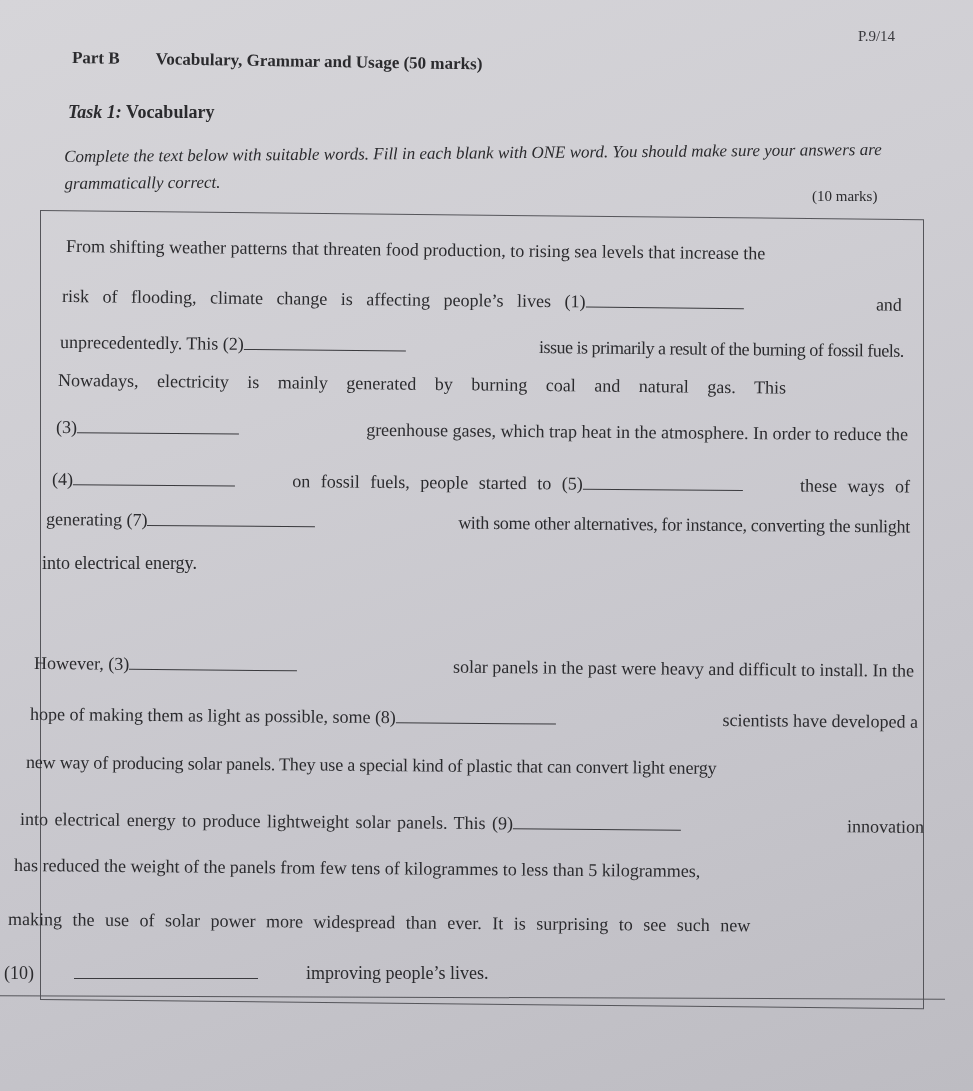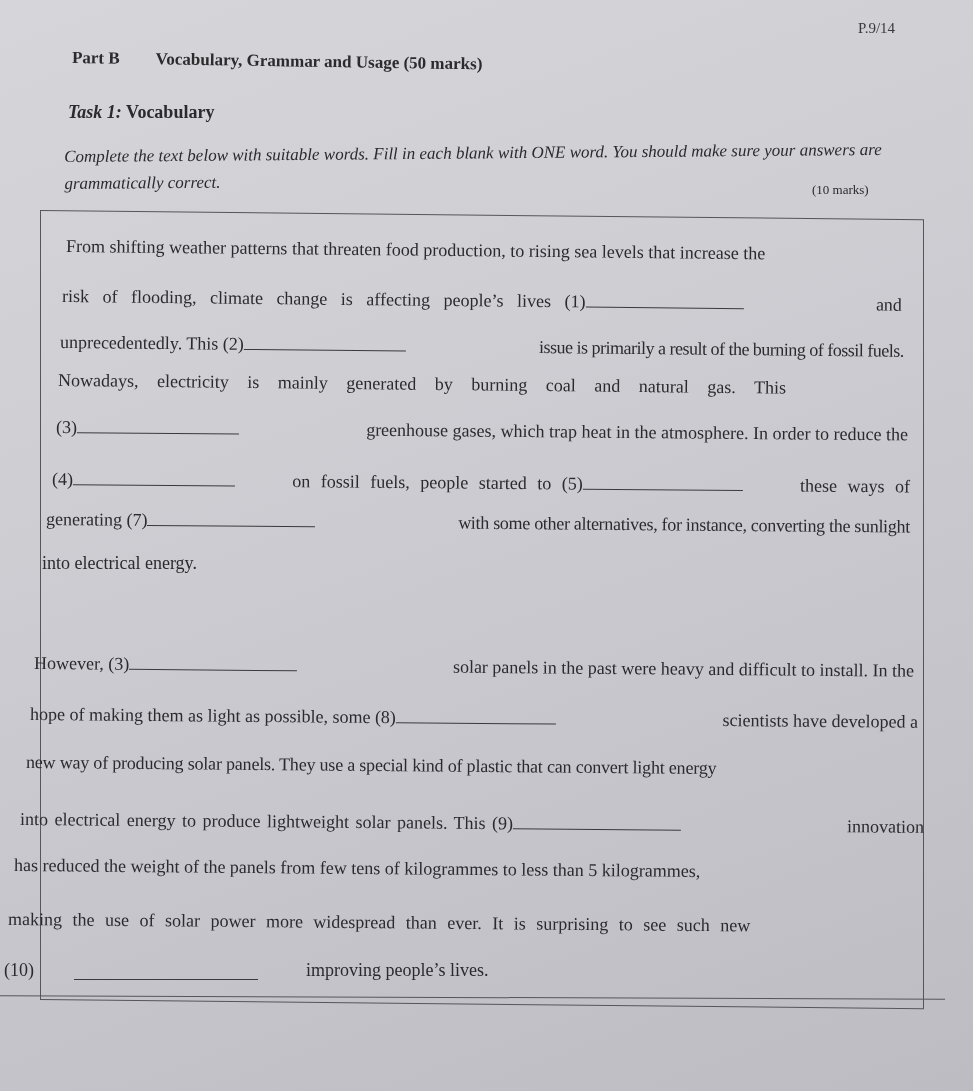--- a/index.html
+++ b/index.html
@@ -3,39 +3,39 @@
 <meta charset="utf-8">
 <style>
   html, body { margin: 0; padding: 0; }
   body {
     width: 973px; height: 1091px; overflow: hidden;
     background: linear-gradient(160deg, #d6d5d9 0%, #cfced3 35%, #c7c6cc 65%, #bdbcc2 100%);
     font-family: "Liberation Serif", "DejaVu Serif", serif;
     color: #2b2b2e;
     position: relative;
   }
-  .page-number { position: absolute; left: 858px; top: 20px; font-size: 15px; color: #3a3a3e; }
+  .page-number { position: absolute; left: 858px; top: 28px; font-size: 15px; color: #3a3a3e; }
   .part-heading { position: absolute; left: 72px; top: 48px; font-size: 17px; font-weight: bold; transform: rotate(0.9deg); transform-origin: left; white-space: nowrap; }
   .part-heading .part-label { margin-right: 32px; }
   .task-title { position: absolute; left: 68px; top: 102px; font-size: 18px; font-weight: bold; }
   .task-title i { }
   .instructions { position: absolute; left: 64px; top: 143px; width: 845px; font-size: 17px; font-style: italic; line-height: 27px; transform: rotate(-0.5deg); transform-origin: left top; }
-  .marks { position: absolute; left: 812px; top: 182px; font-size: 13px; }
+  .marks { position: absolute; left: 812px; top: 188px; font-size: 15px; }
   .box {
     position: absolute; left: 40px; top: 210px; width: 882px; height: 788px;
     border: 1.5px solid #55555a; border-left-width: 1.5px;
     transform: skewY(0.6deg);
     transform-origin: left top;
   }
   .box-bottom { position: absolute; left: 0; top: 997px; width: 945px; height: 0; border-top: 1.5px solid #55555a; transform: rotate(0.2deg); }
   .line {
     position: absolute; font-size: 18px; white-space: nowrap;
     display: flex; justify-content: space-between; align-items: baseline;
   }
-  .line.left { justify-content: flex-start; align-items: center; }
+  .line.left { justify-content: flex-start; }
   .blank { display: inline-block; border-bottom: 1.2px solid #3a3a3e; height: 18px; vertical-align: baseline; }
 </style>
 </head>
 <body>
 
 <div class="page-number">P.9/14</div>
 
 <div class="part-heading">
   <span class="part-label">Part B</span>
   <span>Vocabulary, Grammar and Usage (50 marks)</span>

